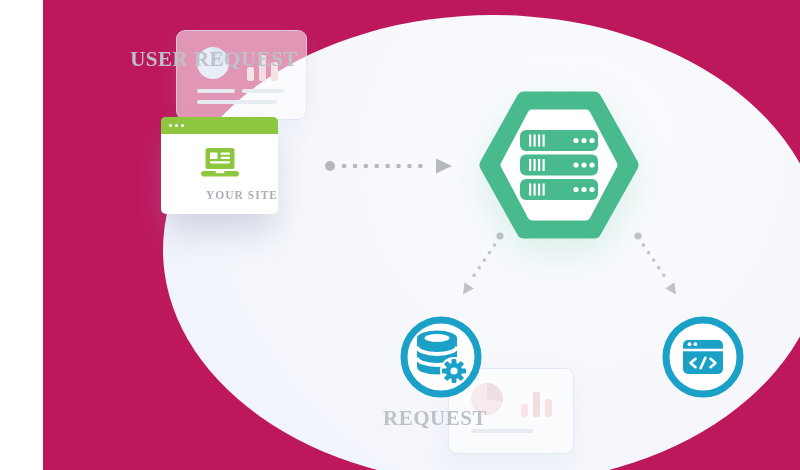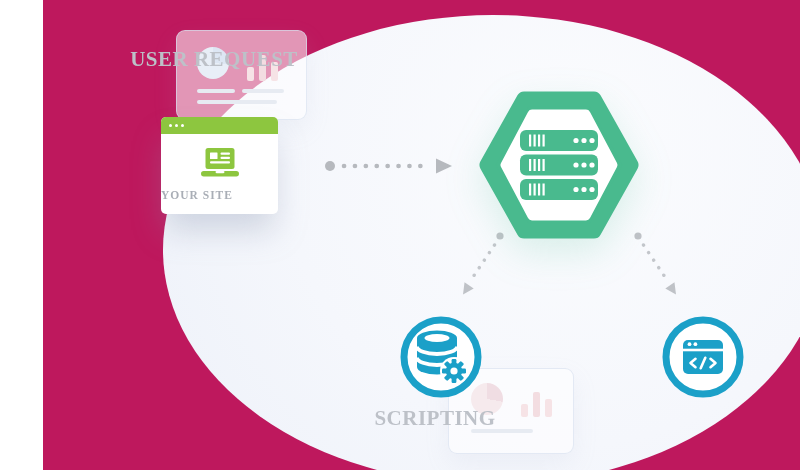--- a/index.html
+++ b/index.html
@@ -24,21 +24,21 @@
          transform:translateX(-50%);}
   .label-lg{font-size:21px;}
 
   
   .browser-card{left:118px;top:117px;width:117px;height:97px;background:#fff;border-radius:5px;
                 box-shadow:0 20px 32px -4px rgba(138,150,176,0.35);}
   .browser-head{position:absolute;left:0;top:0;right:0;height:17px;background:#8DC63F;
                 border-radius:5px 5px 0 0;}
   .browser-dots{position:absolute;left:8px;top:7px;display:flex;gap:3px;}
   .browser-dots i{width:3px;height:3px;border-radius:50%;background:#fff;}
-  .your-site{position:absolute;left:0;right:0;top:72px;text-align:left;color:#a9aeb6;
+  .your-site{position:absolute;left:0;right:0;top:72px;text-align:right;color:#a9aeb6;
              font-size:11.5px;font-weight:bold;letter-spacing:1px;}
 
   svg{display:block;}
 </style>
 </head>
 <body>
 
 <div class="stage">
 
   <div class="abs blob"></div>
@@ -61,21 +61,21 @@
          background:conic-gradient(#f0dde3 0deg 100deg,#f6eaed 100deg 360deg);"></div>
     <div class="abs ghost-bars" style="left:72px;top:14px;height:34px;">
       <div style="height:13px;background:#f6e3e6;"></div>
       <div style="height:25px;background:#f3dde1;"></div>
       <div style="height:18px;background:#f6e3e6;"></div>
     </div>
     <div class="abs ghost-line" style="left:22px;top:60px;width:62px;height:4px;"></div>
   </div>
 
   <div class="abs label label-lg" style="left:171px;top:47px;">USER REQUEST</div>
-  <div class="abs label label-lg" style="left:392px;top:406px;">SCRIPTING</div>
+  <div class="abs label label-lg" style="left:392px;top:406px;">REQUEST</div>
 
   <svg class="abs" style="left:0;top:0;" width="800" height="470" viewBox="0 0 800 470">
     <g>
       <circle cx="287" cy="166" r="5" fill="#b6b9be"></circle>
       <line x1="301" y1="166" x2="388" y2="166" stroke="#b6b9be" stroke-width="4.6" stroke-dasharray="0.1 10.8" stroke-linecap="round"></line>
       <polygon points="393,158.5 409,166 393,173.5" fill="#b6b9be"></polygon>
     </g>
     <g>
       <circle cx="457" cy="236" r="3.6" fill="#bfc2c7"></circle>
       <line x1="451.5" y1="245" x2="428" y2="280" stroke="#c3c6cb" stroke-width="3.4" stroke-dasharray="0.1 9" stroke-linecap="round"></line>

